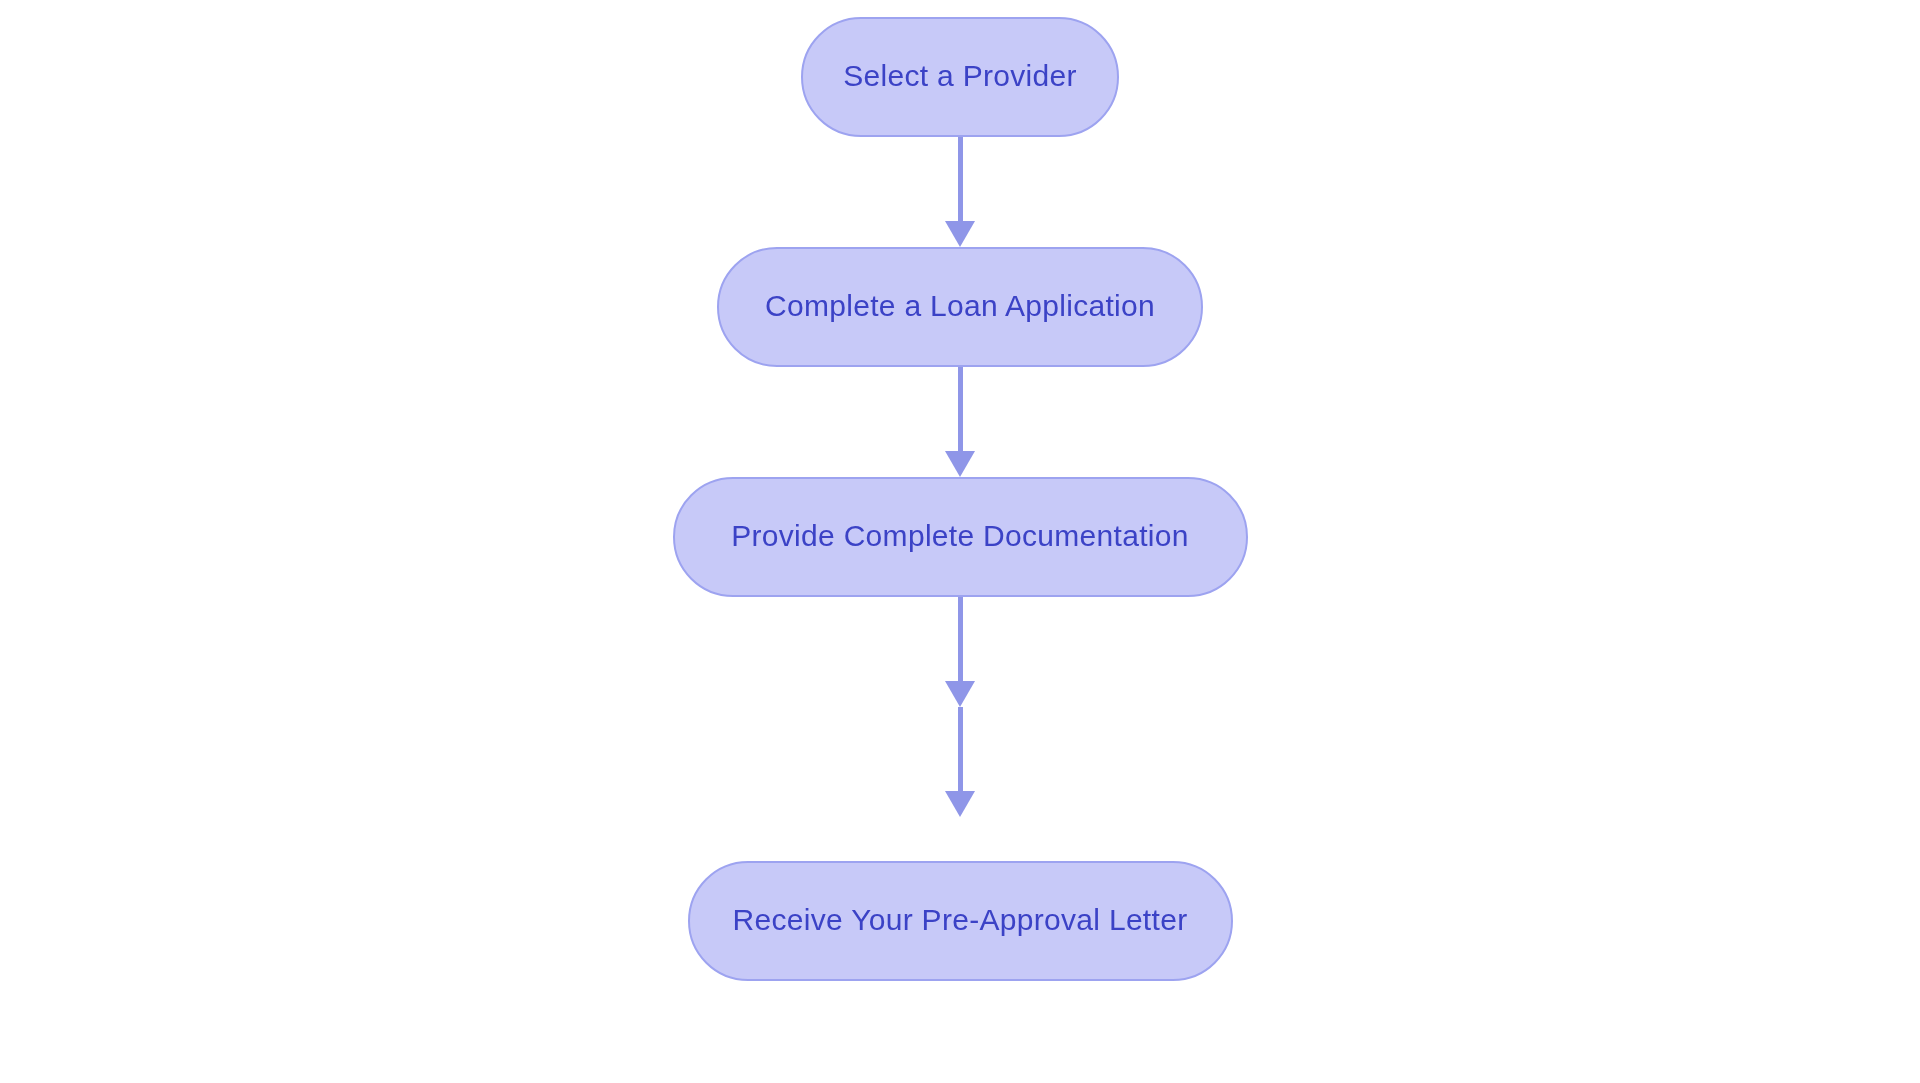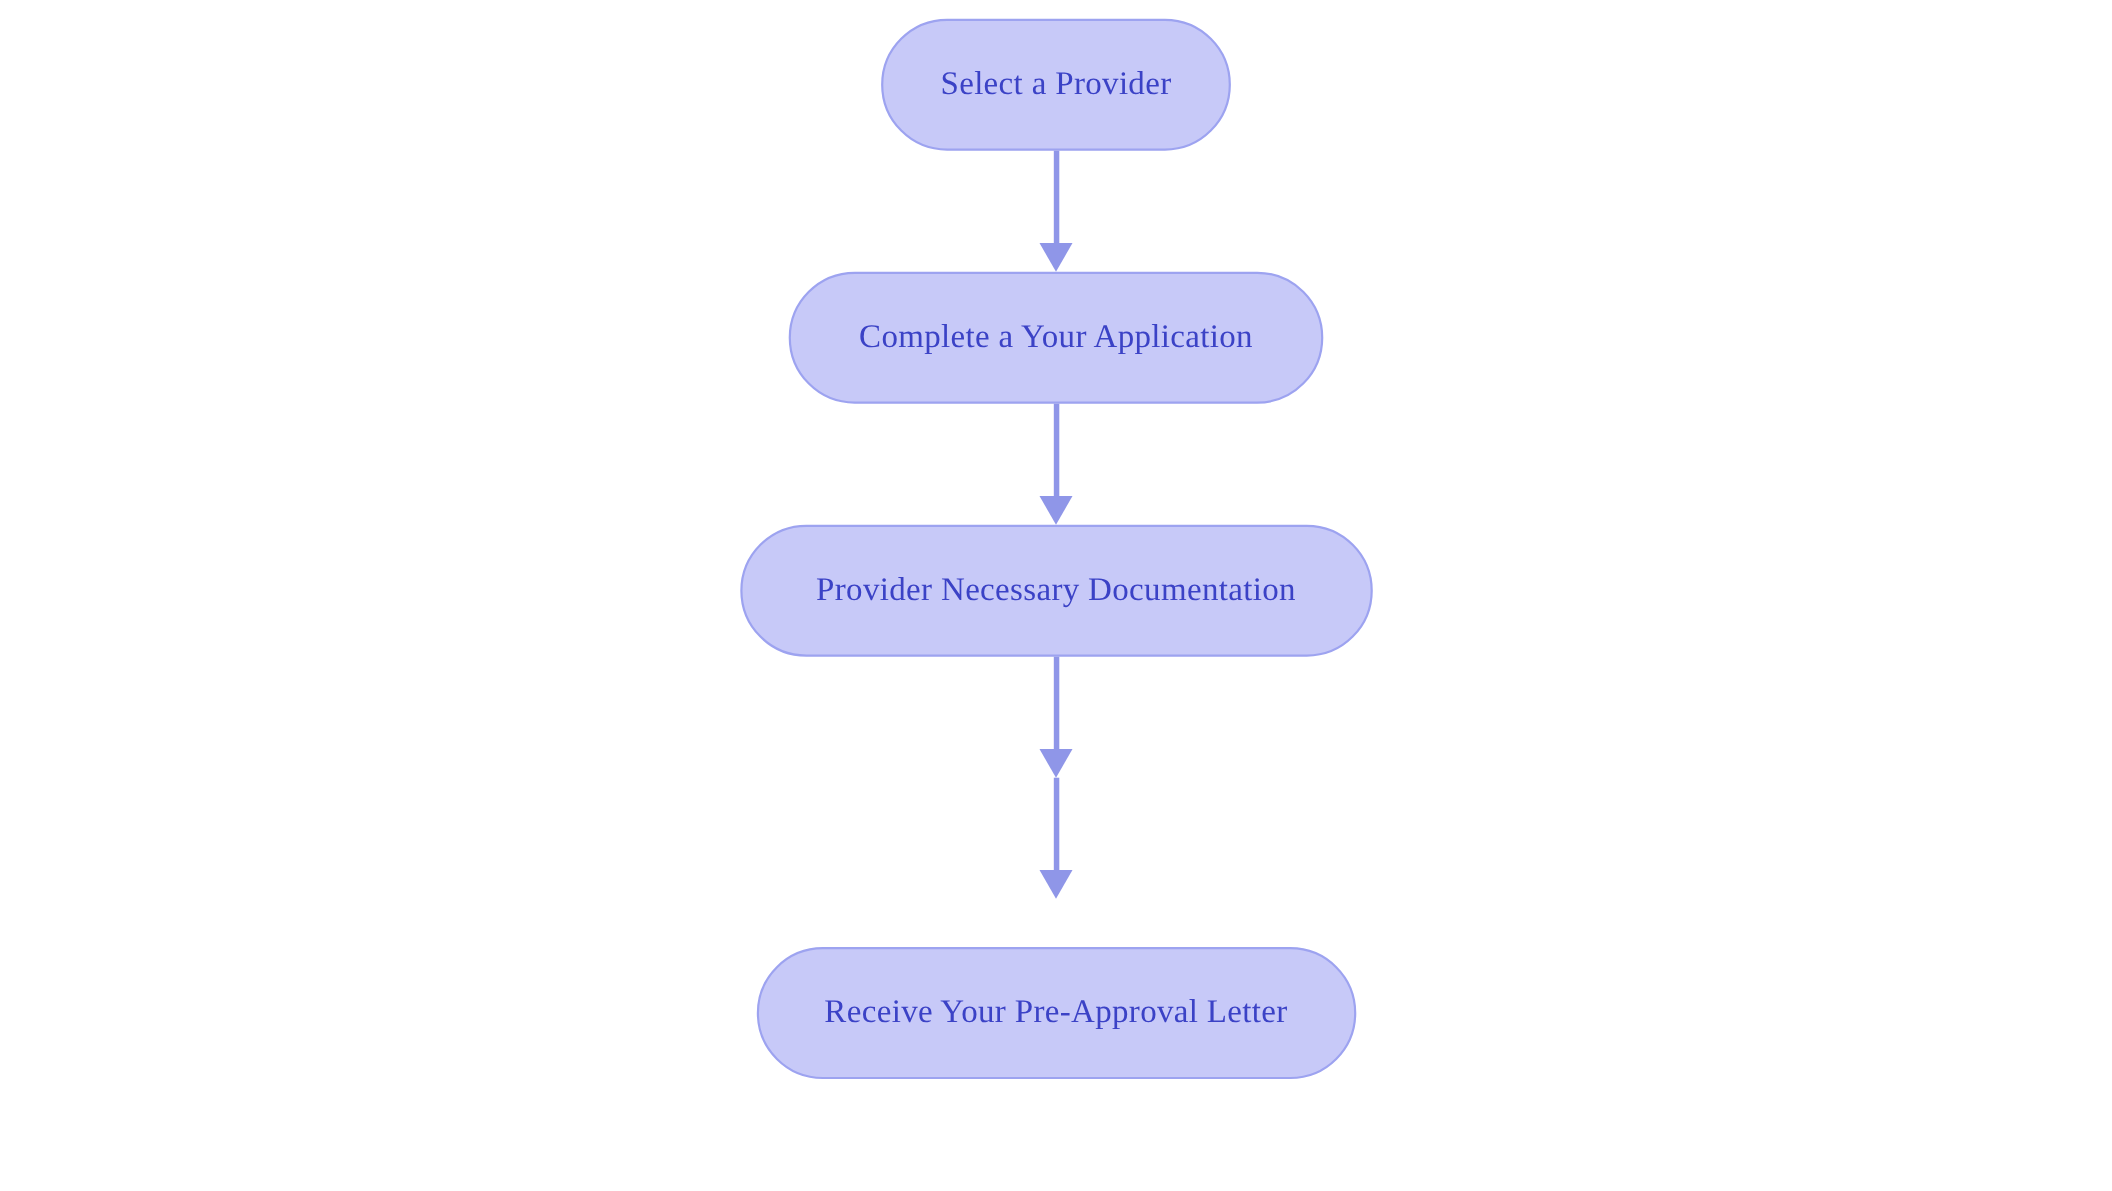--- a/index.html
+++ b/index.html
@@ -2,21 +2,21 @@
 <html style="--node-fill: #c7c9f8; --node-border: #9da3f0; --node-text: #3b42c6; --arrow: #8f96e8; --background: #ffffff;"><head>
 <meta charset="utf-8">
 <style>
   :root {
     --node-fill: #c7c9f8;
     --node-border: #9da3f0;
     --node-text: #3b42c6;
     --arrow: #8f96e8;
     --background: #ffffff;
   }
-  * { margin: 0; padding: 0; box-sizing: border-box; font-family: Liberation Serif, serif; }
+  * { margin: 0; padding: 0; box-sizing: border-box; }
   html, body {
     width: 1920px; height: 1083px;
     background: var(--background);
     overflow: hidden;
     font-family: "Liberation Sans", sans-serif;
   }
   .canvas {
     position: relative;
     width: 1920px; height: 1083px;
     display: flex;
@@ -74,30 +74,30 @@
   <div class="flow-node n1">
     <span class="label">Select a Provider</span>
   </div>
 
   <div class="arrow">
     <div class="shaft"></div>
     <div class="head"></div>
   </div>
 
   <div class="flow-node n2">
-    <span class="label">Complete a Your Application</span>
+    <span class="label">Complete a Loan Application</span>
   </div>
 
   <div class="arrow">
     <div class="shaft"></div>
     <div class="head"></div>
   </div>
 
   <div class="flow-node n3">
-    <span class="label">Provider Necessary Documentation</span>
+    <span class="label">Provide Complete Documentation</span>
   </div>
 
   <div class="arrow">
     <div class="shaft"></div>
     <div class="head"></div>
   </div>
 
 
   <div class="arrow">
     <div class="shaft"></div>

